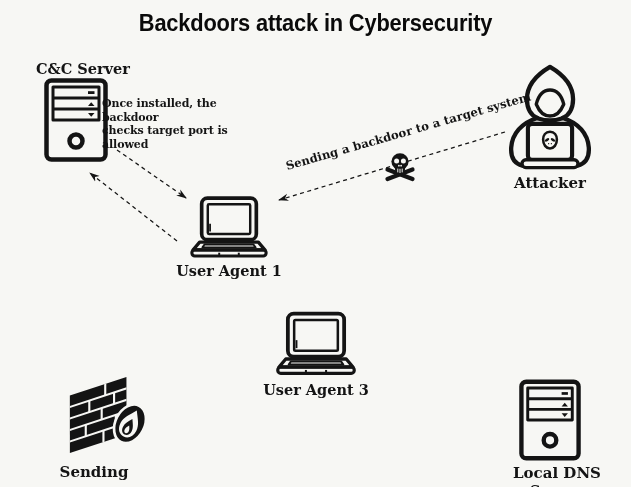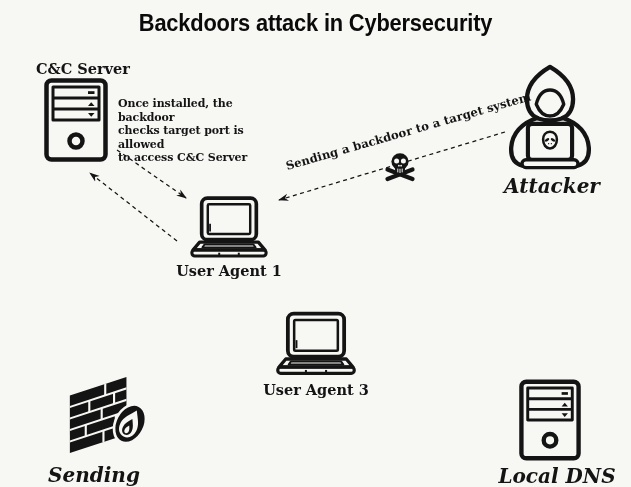--- a/index.html
+++ b/index.html
@@ -21,24 +21,24 @@
     letter-spacing:-0.2px;
     transform:scaleX(0.93);
     color:#0a0a0a;
   }
   .node-label{
     font-weight:700;
     text-align:center;
     color:#141414;
   }
   .lbl-14{font-size:14.5px;}
-  .lbl-15{font-size:20px;font-style:italic;}
+  .lbl-15{font-size:15px;}
   #cc-label{left:36px;top:60px;font-size:14.5px;font-weight:700;text-align:right;}
   #cc-note{
-    left:118px;top:97px;width:170px;
+    left:102px;top:97px;width:170px;
     font-size:11px;font-weight:700;line-height:13.5px;
     letter-spacing:-0.1px;
   }
   #flow-label{
     left:288px;top:159px;
     font-size:11.6px;font-weight:700;
     white-space:nowrap;
     transform:rotate(-16deg);
     transform-origin:left bottom;
     letter-spacing:0.1px;
@@ -73,21 +73,20 @@
       <circle cx="32" cy="63" r="6.5" stroke-width="4.5"></circle>
     </g>
     <rect x="44" y="13.2" width="6.5" height="2.8" fill="#141414"></rect>
     <path d="M44,28 L50.5,28 L47.2,24.2 Z" fill="#141414"></path>
     <path d="M44,35 L50.5,35 L47.2,38.8 Z" fill="#141414"></path>
   </svg>
 
   <div id="cc-note" class="abs">
     <div>Once installed, the backdoor</div>
     <div>checks target port is allowed</div>
-    <div>to access C&amp;C Server</div>
   </div>
 
   <div id="flow-label" class="abs">Sending a backdoor to a target system</div>
 
   <svg class="abs" style="left:383px;top:149px;" width="34" height="34" viewBox="-17 -17 34 34">
     <g stroke="#141414" stroke-width="4.2" stroke-linecap="round">
       <line x1="-12.5" y1="3.5" x2="12.5" y2="13"></line>
       <line x1="-12.5" y1="13" x2="12.5" y2="3.5"></line>
     </g>
     <ellipse cx="0" cy="-4.5" rx="8.6" ry="8.2" fill="#141414"></ellipse>

